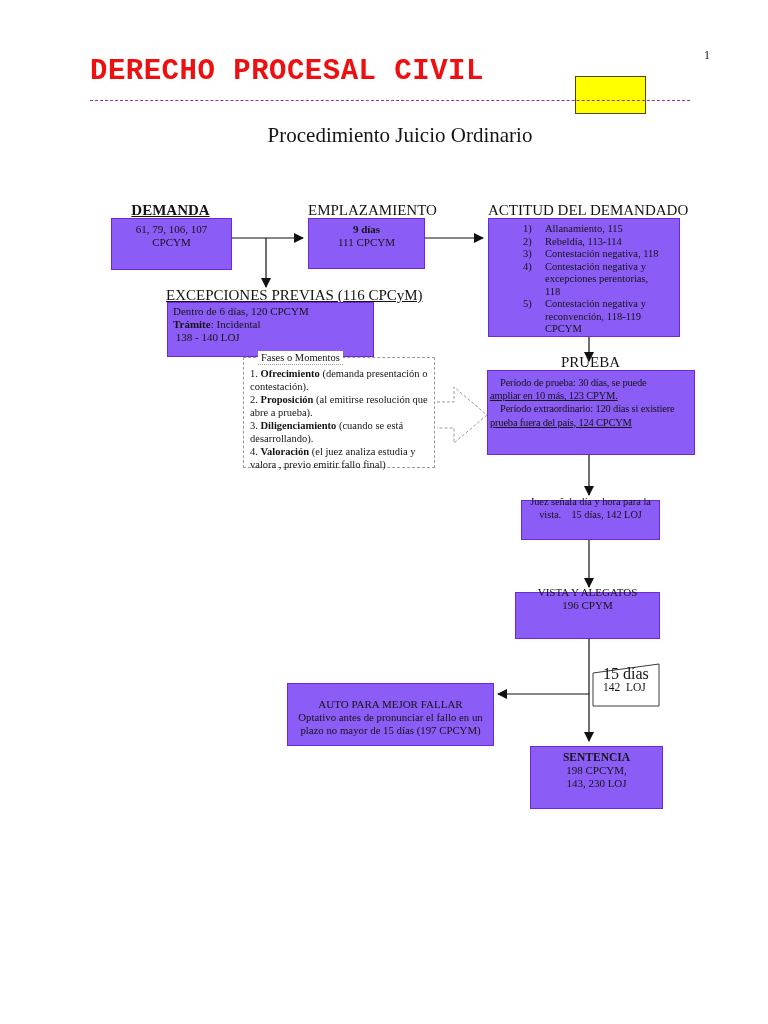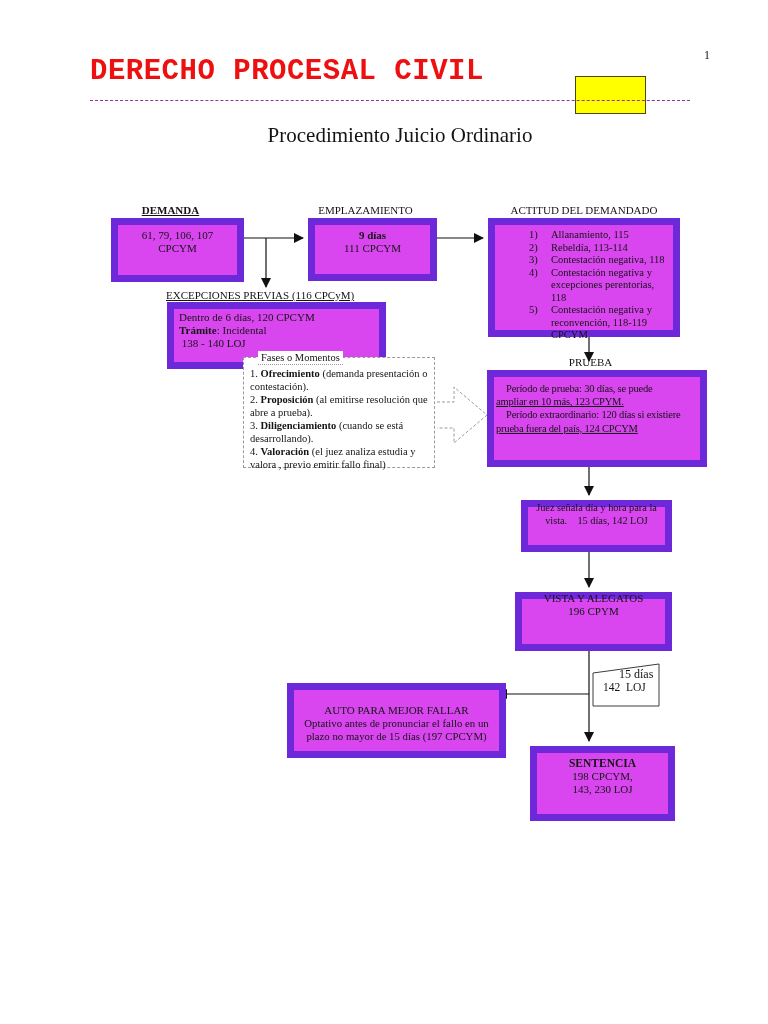--- a/index.html
+++ b/index.html
@@ -5,22 +5,22 @@
   html,body{margin:0;padding:0;}
   body{width:768px;height:1024px;background:#ffffff;position:relative;overflow:hidden;
        font-family:"Liberation Serif","DejaVu Serif",serif;color:#141414;}
   .abs{position:absolute;}
   .doc-title{font-family:Liberation Mono, monospace;font-weight:bold;
              font-size:29px;letter-spacing:.5px;color:#ee1010;white-space:nowrap;}
   .rule{border-top:1px dashed #9a2f9a;height:0;z-index:3;}
   .hl{background:#ffff00;border:1px solid #4a4a00;z-index:2;}
   .pagenum{font-size:12px;}
   .subtitle{font-size:21px;text-align:center;white-space:nowrap;}
-  .box{position:absolute;border:7px solid #6d28d9;background:#d946ef;font-size:11px;line-height:13px;}
-  .lbl{position:absolute;font-size:11px;line-height:12px;white-space:nowrap;z-index:4;}
+  .box{position:absolute;border:1px solid #6d28d9;background:#8b5cf6;font-size:11px;line-height:13px;}
+  .lbl{position:absolute;font-size:15px;line-height:12px;white-space:nowrap;z-index:4;}
   .ctr{text-align:center;}
   .bu{font-weight:bold;text-decoration:underline;}
   .u{text-decoration:underline;}
   .nowrap{white-space:nowrap;}
   .pre{white-space:pre;}
   .list{padding:4px 2px 0 34px;font-size:10.5px;line-height:12.5px;}
   .li{display:flex;}
   .li .n{width:22px;flex:none;}
   .li .t{width:120px;}
   .fases{border:1px dashed #9a9a9a;background:#fff;font-size:10.5px;line-height:13px;
@@ -134,21 +134,21 @@
   <div class="nowrap" style="margin-top:-6px;">Juez señala día y hora para la</div>
   <div class="pre">vista.    15 días, 142 LOJ</div>
 </div>
 
 <div class="box node ctr" style="left:515px;top:592px;width:143px;height:45px;">
   <div class="nowrap" style="margin-top:-7px;">VISTA Y ALEGATOS</div>
   <div>196 CPYM</div>
 </div>
 
 <div class="abs node" style="left:603px;top:668px;z-index:2;">
-  <div style="font-size:12px;line-height:12px;margin-left:16px;">15 días</div>
+  <div style="font-size:16px;line-height:12px;">15 días</div>
   <div class="pre" style="font-size:11.5px;line-height:14px;">142  LOJ</div>
 </div>
 
 <div class="box node ctr" style="left:287px;top:683px;width:205px;height:47px;padding-top:14px;">
   <div class="nowrap">AUTO PARA MEJOR FALLAR</div>
   <div class="nowrap" style="font-size:10.8px;">Optativo antes de pronunciar el fallo en un</div>
   <div class="nowrap" style="font-size:10.8px;">plazo no mayor de 15 días (197 CPCYM)</div>
 </div>
 
 <div class="box node ctr" style="left:530px;top:746px;width:131px;height:57px;padding-top:4px;">

